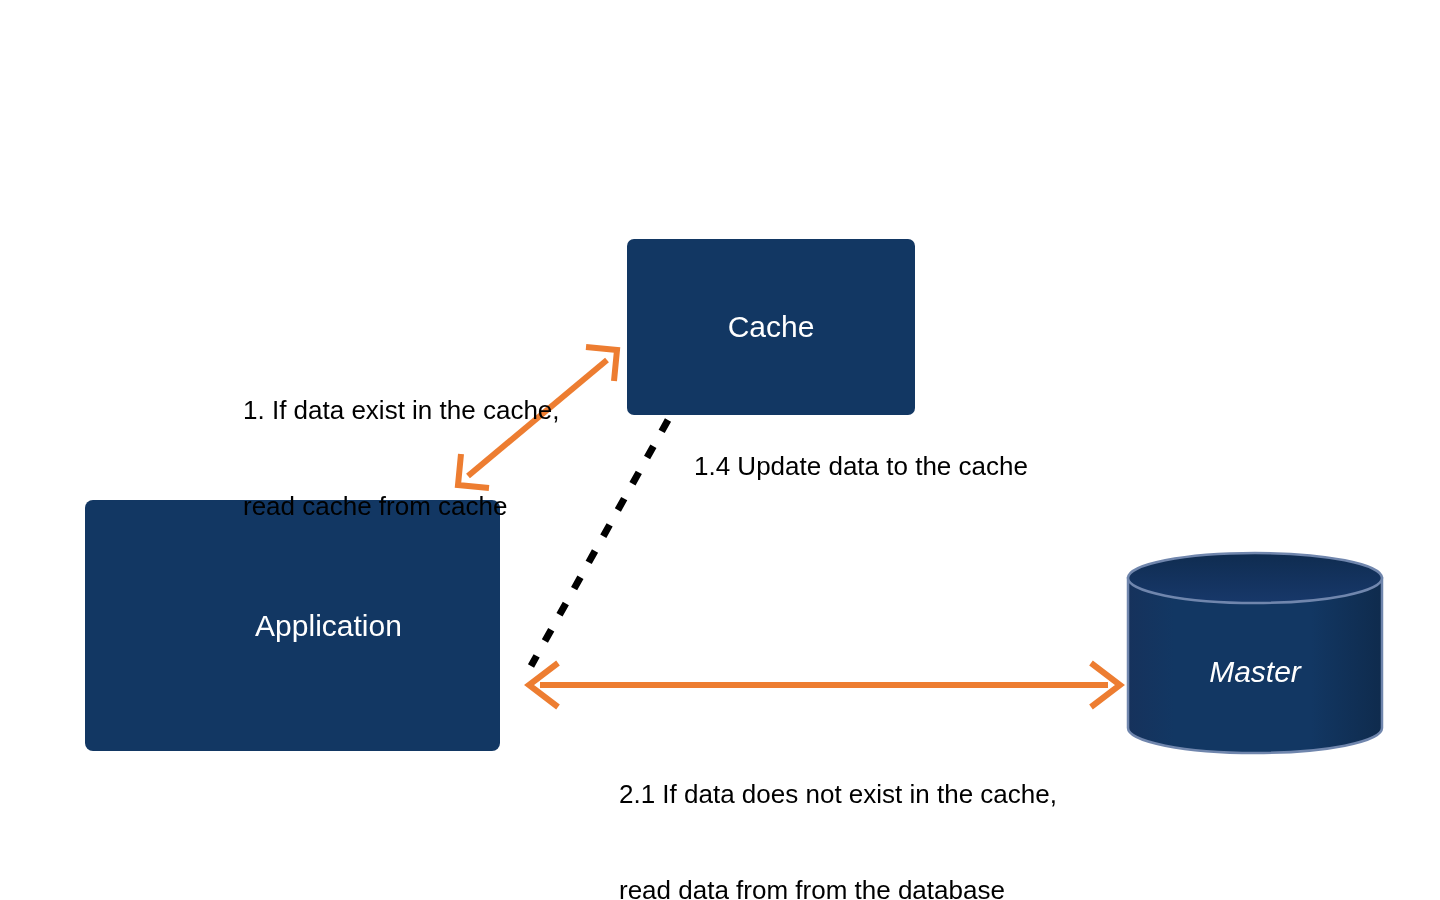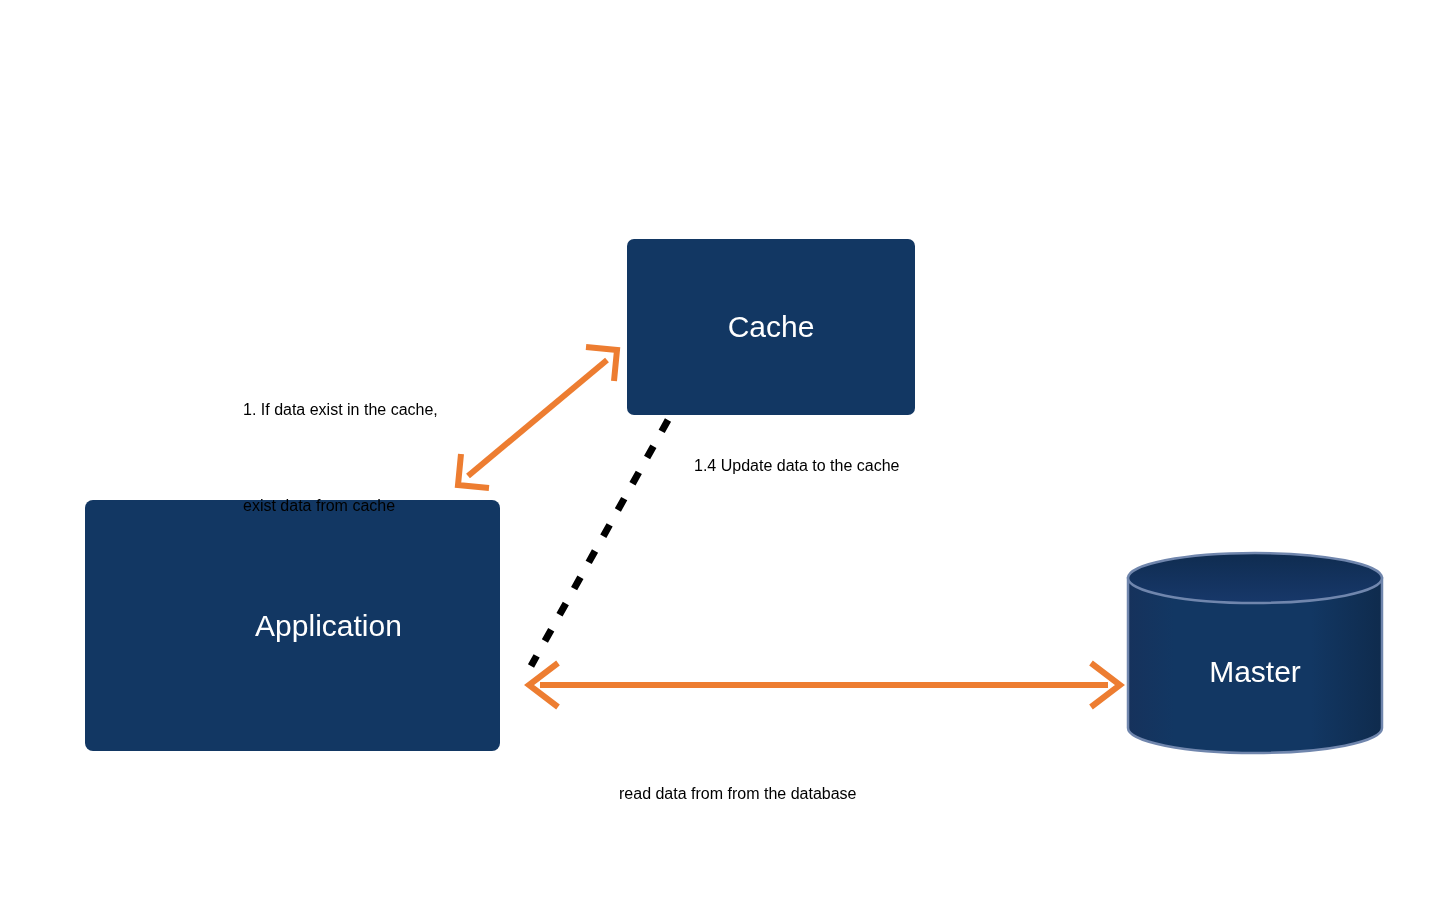--- a/index.html
+++ b/index.html
@@ -31,21 +31,21 @@
     text-align: center;
     white-space: nowrap;
     pointer-events: none;
     user-select: none;
   }
   .edge-label {
     position: absolute;
     color: #000000;
     font-family: "Liberation Sans", "DejaVu Sans", sans-serif;
     font-weight: 400;
-    font-size: 16px;
+    font-size: 26px;
     line-height: 32px;
     white-space: pre;
     user-select: none;
   }
   #label-cache-box {
     left: 627px;
     top: 239px;
     width: 288px;
     height: 176px;
     line-height: 176px;
@@ -60,20 +60,21 @@
     font-size: 30px;
     margin-left: 36px;
   }
   #label-master-cylinder {
     left: 1128px;
     top: 553px;
     width: 254px;
     height: 200px;
     line-height: 238px;
     font-size: 30px;
+    font-style: italic;
   }
   #label-step1 {
     left: 243px;
     top: 330px;
   }
   #label-step22 {
     left: 694px;
     top: 450px;
   }
   #label-step21 {
@@ -150,20 +151,21 @@
 </svg>
 
 <div class="node-label" id="label-cache-box">Cache</div>
 
 <div class="node-label" id="label-application-box">Application</div>
 
 <div class="node-label" id="label-master-cylinder">Master</div>
 
 <div class="edge-label" id="label-step1">
   <div>1. If data exist in the cache,</div>
-  <div>exist data from cache</div>
+  <div>read cache from cache</div>
 </div>
 
 <div class="edge-label" id="label-step22">1.4 Update data to the cache</div>
 
 <div class="edge-label" id="label-step21">
+  <div>2.1 If data does not exist in the cache,</div>
   <div>read data from from the database</div>
 </div>
 
 </body></html>

